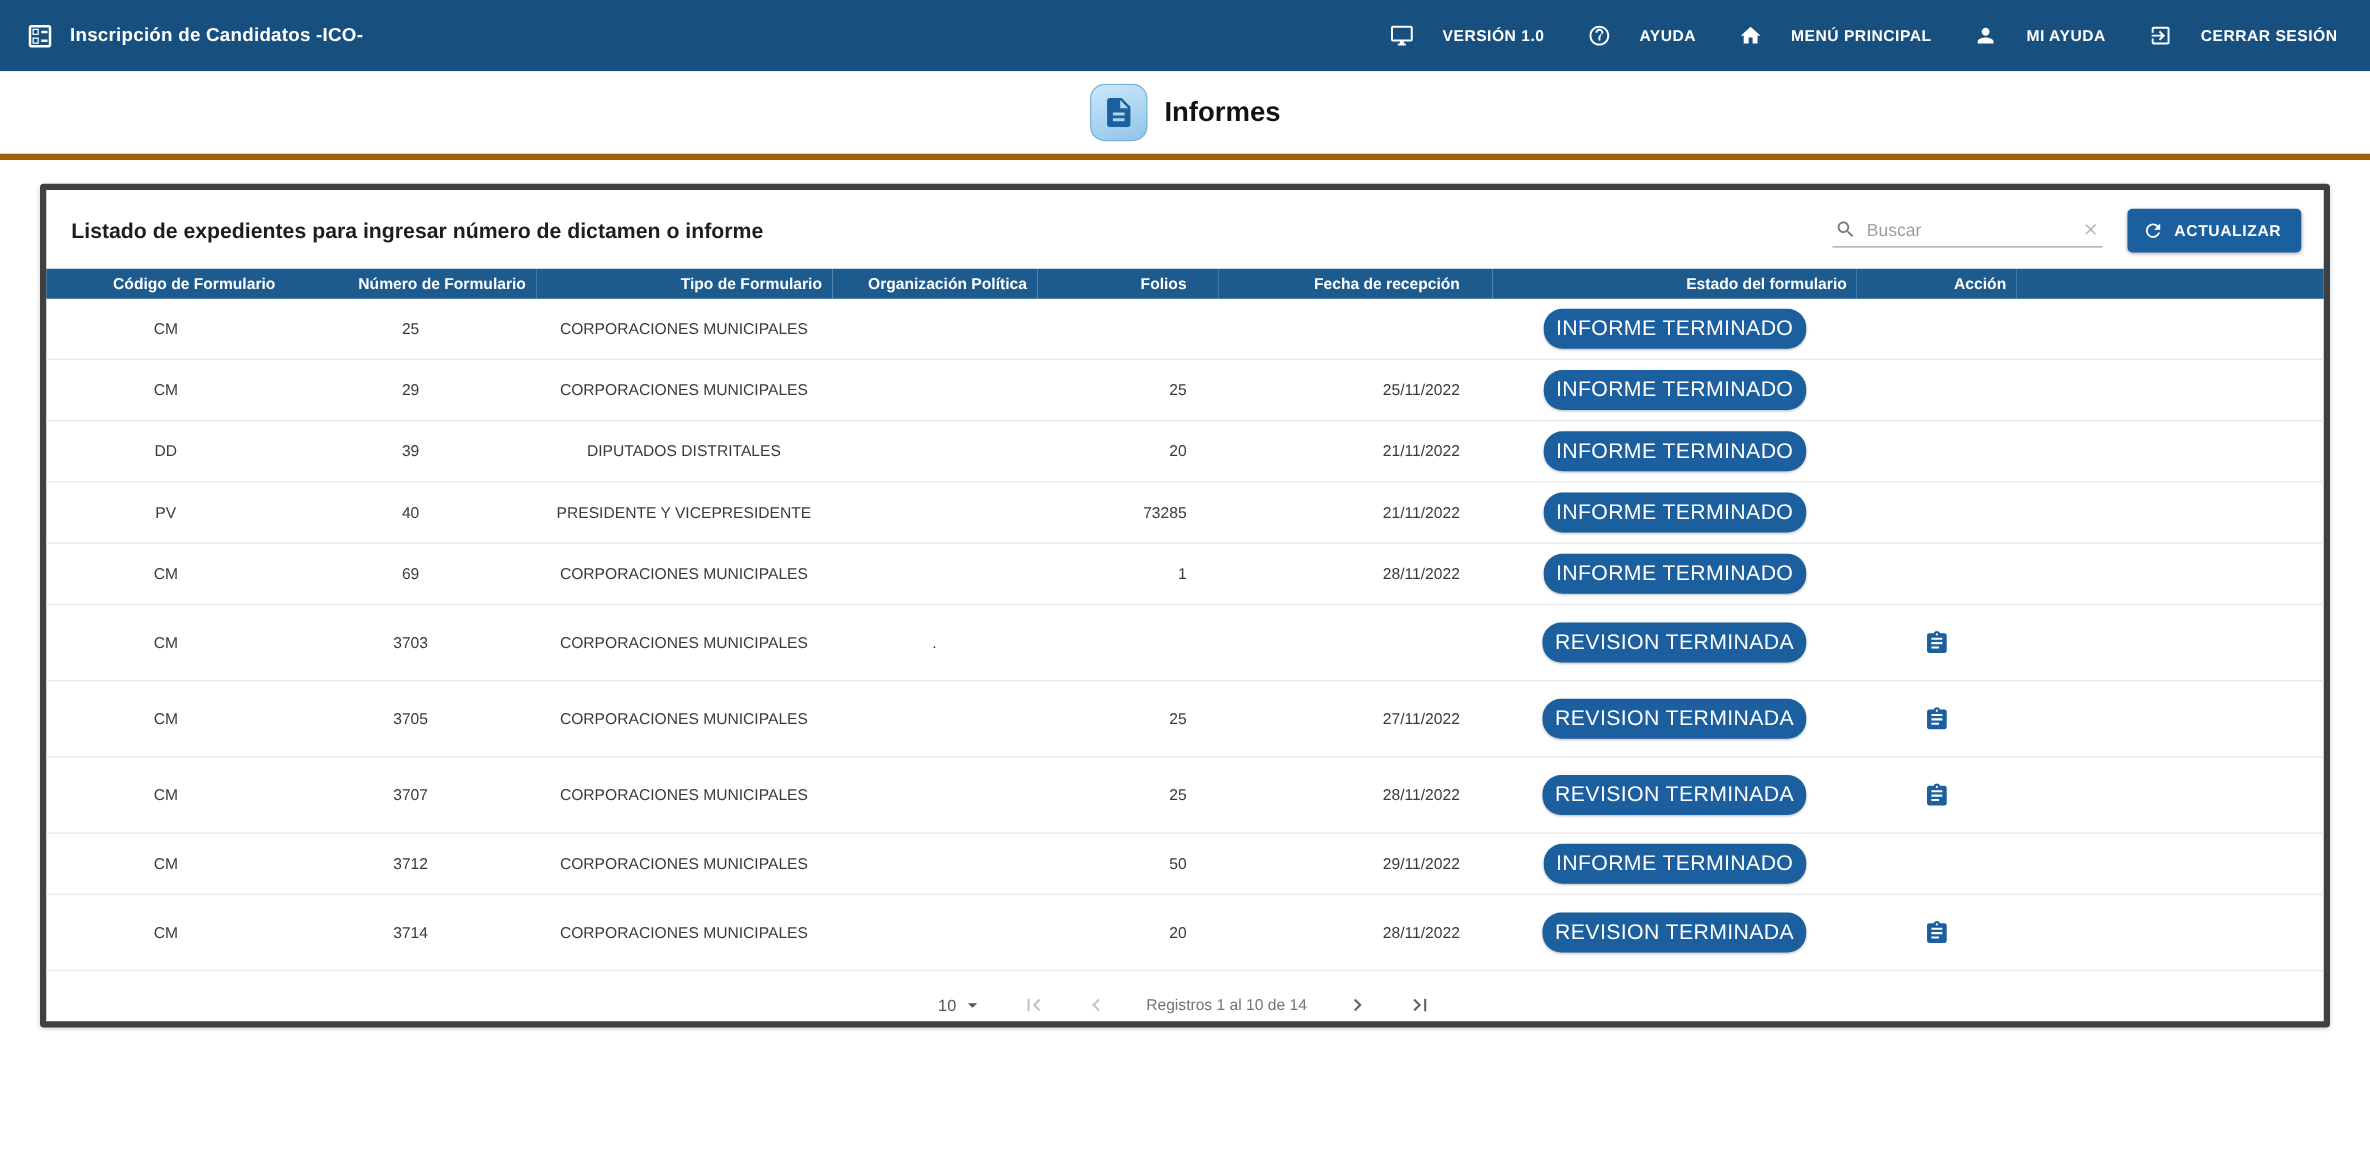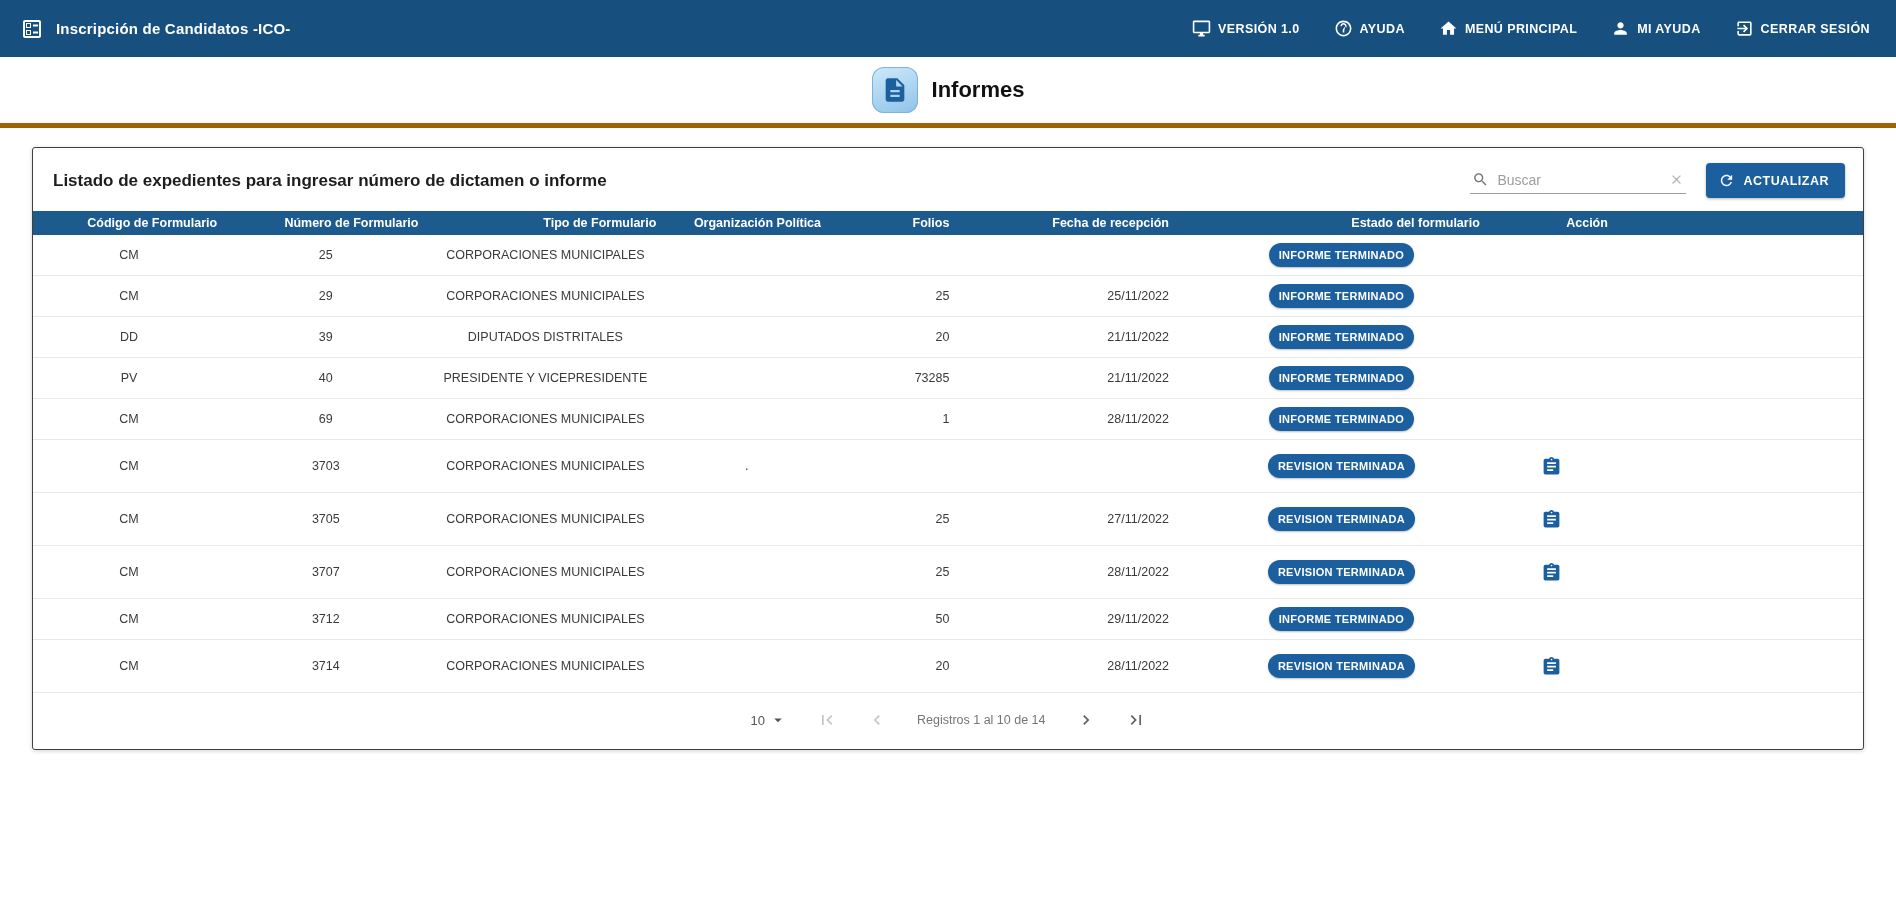--- a/index.html
+++ b/index.html
@@ -3,56 +3,56 @@
 <meta charset="utf-8">
 <style>
   * { margin:0; padding:0; box-sizing:border-box; }
   html,body { width:1896px; height:924px; background:#ffffff; font-family:"Liberation Sans", sans-serif; overflow:hidden; }
 
   
   .navbar { height:57px; background:#17507f; color:#fff; display:flex; align-items:center; justify-content:space-between; padding:0 26px 0 20px; }
   .brand { display:flex; align-items:center; gap:12px; }
   .brand-title { font-size:15px; font-weight:bold; letter-spacing:.2px; }
   .nav-actions { display:flex; align-items:center; gap:34px; }
-  .nav-item { display:flex; align-items:center; gap:7px; cursor:pointer; }
+  .nav-item { display:flex; align-items:center; gap:23px; cursor:pointer; }
   .nav-item .nav-label { font-size:12.5px; font-weight:bold; letter-spacing:.4px; }
   .nav-icon, .brand-icon { display:flex; align-items:center; }
 
   
   .page-header { height:71px; background:#fff; display:flex; align-items:center; justify-content:center; gap:14px; border-bottom:5px solid #a16207; }
   .page-icon { width:46px; height:46px; border-radius:12px; background:linear-gradient(160deg,#cde9fb,#8fc3e8); display:flex; align-items:center; justify-content:center; color:#1c5f9e; box-shadow:inset 0 0 0 1px #7db3d9; }
   .page-title { font-size:22px; font-weight:bold; color:#111; }
 
   
-  .card { margin:19px 32px 0 32px; background:#fff; border:1px solid #404040; border-radius:3px; box-shadow:0 1px 4px rgba(0,0,0,.18); }
+  .card { margin:19px 32px 0 32px; background:#fff; border:5px solid #404040; border-radius:3px; box-shadow:0 1px 4px rgba(0,0,0,.18); }
   .panel-head { display:flex; align-items:center; justify-content:space-between; padding:15px 18px 13px 20px; }
   .panel-title { font-size:17px; font-weight:bold; color:#1d1d1d; }
   .panel-tools { display:flex; align-items:center; gap:20px; }
 
   .search-box { display:flex; align-items:center; gap:8px; width:216px; border-bottom:1px solid #9e9e9e; padding:4px 2px 5px 2px; color:#757575; }
   .search-box input { border:none; outline:none; flex:1; font-size:14px; font-family:"Liberation Sans", sans-serif; color:#333; min-width:0; background:transparent; }
   .search-box input::placeholder { color:#9e9e9e; }
   .clear-btn { background:none; border:none; color:#b5b5b5; cursor:pointer; display:flex; padding:0; }
 
   .refresh-btn { background:#1b5f9e; color:#fff; border:none; border-radius:4px; height:35px; padding:0 16px 0 12px; display:flex; align-items:center; gap:8px; font-size:12.5px; font-weight:bold; letter-spacing:.5px; cursor:pointer; box-shadow:0 1px 3px rgba(0,0,0,.3); font-family:"Liberation Sans", sans-serif; }
 
   
   table { width:100%; border-collapse:collapse; table-layout:fixed; }
   thead th { background:#1d5a8e; color:#fff; font-size:12.5px; font-weight:bold; padding:5px 8px; text-align:right; }
   thead th.col4, thead th.col5 { text-align:right; padding-right:26px; }
   tbody td { font-size:12.5px; color:#3a3a3a; border-bottom:1px solid #e8e8e8; padding:8px 8px; text-align:center; vertical-align:middle; }
   tbody td.col4, tbody td.col5 { text-align:right; padding-right:26px; }
   tr.tall td { padding-top:14px; padding-bottom:14px; }
   .col0{width:10.5%} .col1{width:11%} .col2{width:13%} .col3{width:9%} .col4{width:8%} .col5{width:12%} .col6{width:16%} .col7{width:7%} .col8{width:13.5%}
 
-  .badge { display:inline-block; background:#1b5f9e; color:#fff; font-size:11px; font-weight:bold; letter-spacing:.3px; padding:6px 10px; border-radius:15px; min-width:128px; text-align:right; box-shadow:0 1px 2px rgba(0,0,0,.25); }
+  .badge { display:inline-block; background:#1b5f9e; color:#fff; font-size:17px; font-weight:normal; letter-spacing:.3px; padding:6px 10px; border-radius:15px; min-width:128px; text-align:right; box-shadow:0 1px 2px rgba(0,0,0,.25); }
   .action-btn { background:none; border:none; color:#1b5f9e; cursor:pointer; display:inline-flex; padding:0; vertical-align:middle; }
 
   
-  .pagination { display:flex; align-items:center; justify-content:center; gap:30px; padding:17px 0 19px 0; color:#6f6f6f; font-size:13px; }
+  .pagination { display:flex; align-items:center; justify-content:center; gap:30px; padding:17px 0 3px 0; color:#6f6f6f; font-size:13px; }
   .page-size { display:flex; align-items:center; gap:4px; cursor:pointer; color:#555; }
   .pg-btn { background:none; border:none; cursor:pointer; display:flex; padding:0; color:#616161; }
   .pg-btn.disabled { color:#c4c4c4; cursor:default; }
   .pg-label { color:#757575; font-size:12.5px; }
 </style>
 </head>
 <body>
 
 <header class="navbar">
   <div class="brand">

